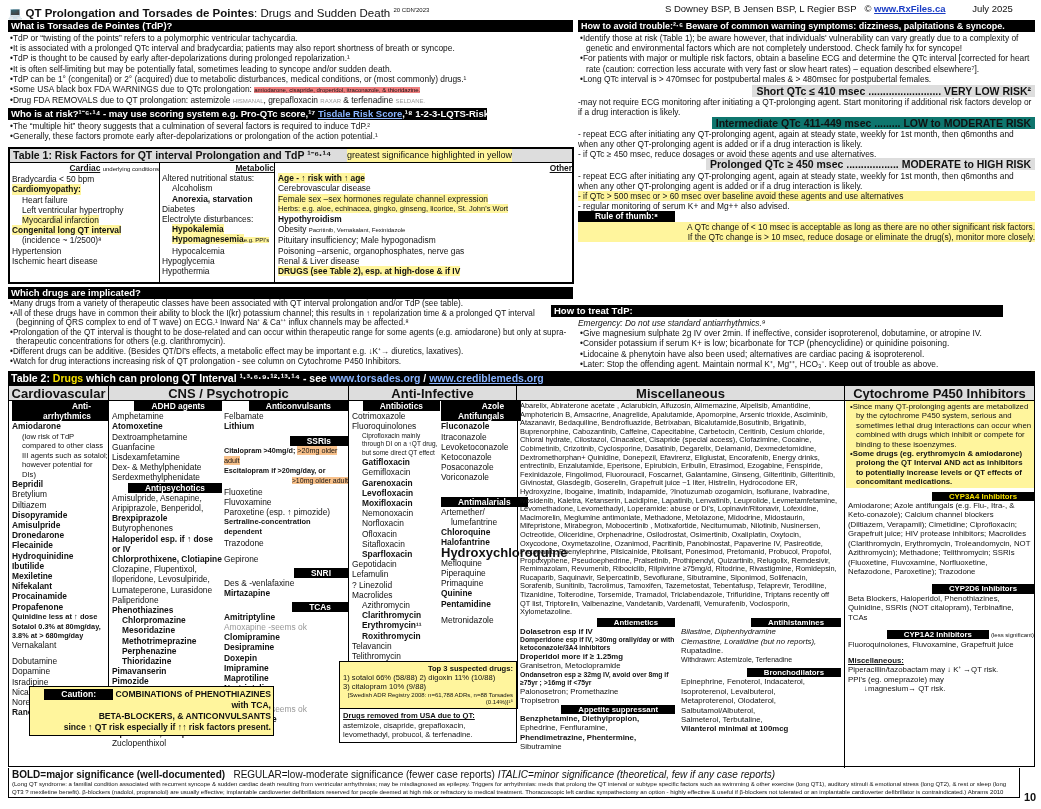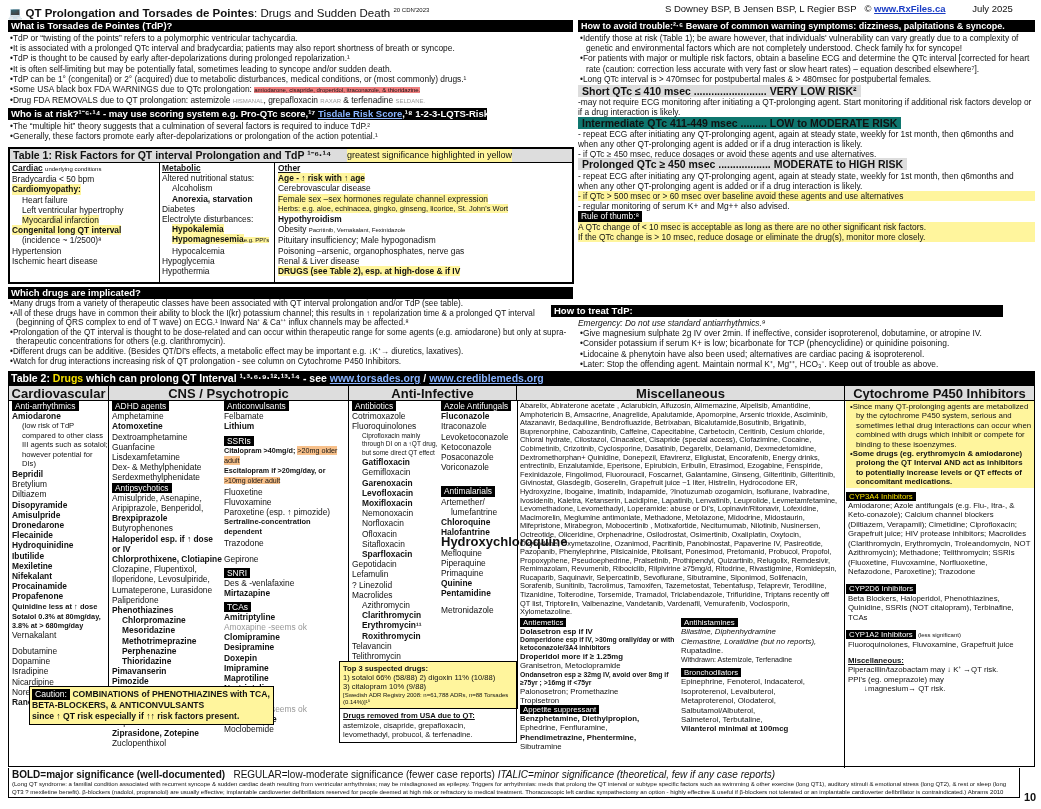--- a/index.html
+++ b/index.html
@@ -8,24 +8,24 @@
 .bar{background:#000;color:#fff;font-weight:bold;font-size:9.5px;line-height:12px;padding:0 3px;white-space:nowrap;overflow:hidden}
 .b{font-weight:bold}.i{font-style:italic}.u{text-decoration:underline}
 .yl{background:#fff59d}.or{background:#f7c08a}.rd{background:#f08080}
 .gray{color:#999}
 .sm{font-size:6px}
 ul{list-style:none}
 li{padding-left:8px;text-indent:-6px}
 li:before{content:"\2022 ";}
 .lnk{color:#1a3cc4;text-decoration:underline;font-weight:bold}
 .tbl1{border:2px solid #000}
-.tag{background:#000;color:#fff;font-weight:normal;padding:0 3px;display:inline-block}
+.tag{background:#000;color:#fff;font-weight:bold;padding:0 17px;display:inline-block}
 .col{position:absolute;border-right:1px solid #000}
 .colhead{background:#ddd;font-weight:bold;font-size:13px;line-height:15px;text-align:center;border-bottom:1px solid #000}
-.cen{text-align:left}
+.cen{text-align:right}
 .ind{padding-left:10px}
 .ind2{padding-left:18px}
 </style>
 </head>
 <body>
 
 <div class="abs" style="left:8px;top:3px;font-size:11.5px;line-height:14px">
   <span>💻</span>
   <b>QT Prolongation and Torsades de Pointes</b><span>: Drugs and Sudden Death</span>
   <sup class="sm">20 CDN'2023</sup>
@@ -139,21 +139,21 @@
   <ul>
     <li>Give magnesium sulphate 2g IV over 2min. If ineffective, consider isoproterenol, dobutamine, or atropine IV.</li>
     <li>Consider potassium if serum K+ is low; bicarbonate for TCP (phencyclidine) or quinidine poisoning.</li>
     <li>Lidocaine &amp; phenytoin have also been used; alternatives are cardiac pacing &amp; isoproterenol.</li>
     <li>Later: Stop the offending agent. Maintain normal K⁺, Mg⁺⁺, HCO₃⁻. Keep out of trouble as above.</li>
   </ul>
 </div>
 
 <div class="abs bar" style="left:8px;top:371px;width:1027px;font-size:10.5px;line-height:14px">
   <span>Table 2:</span> <span style="color:#f5e000">Drugs</span> <span>which can prolong QT Interval ¹·³·⁶·⁹·¹²·¹³·¹⁴ - see</span>
-  <a style="color:#8ab4ff;text-decoration:underline">www.torsades.org</a> <span>/</span>
+  <a style="color:#8ab4ff;">www.torsades.org</a> <span>/</span>
   <a style="color:#8ab4ff;text-decoration:underline">www.crediblemeds.org</a>
 </div>
 <div class="abs" style="left:8px;top:385px;width:1027px;height:382px;border:1px solid #000">
 
   <div class="col colhead" style="left:0;top:0;width:100px;height:15px">Cardiovascular</div>
   <div class="col colhead" style="left:100px;top:0;width:240px;height:15px">CNS / Psychotropic</div>
   <div class="col colhead" style="left:340px;top:0;width:168px;height:15px">Anti-Infective</div>
   <div class="col colhead" style="left:508px;top:0;width:328px;height:15px">Miscellaneous</div>
   <div class="colhead abs" style="left:836px;top:0;width:189px;height:15px">Cytochrome P450 Inhibitors (DI)</div>
 

